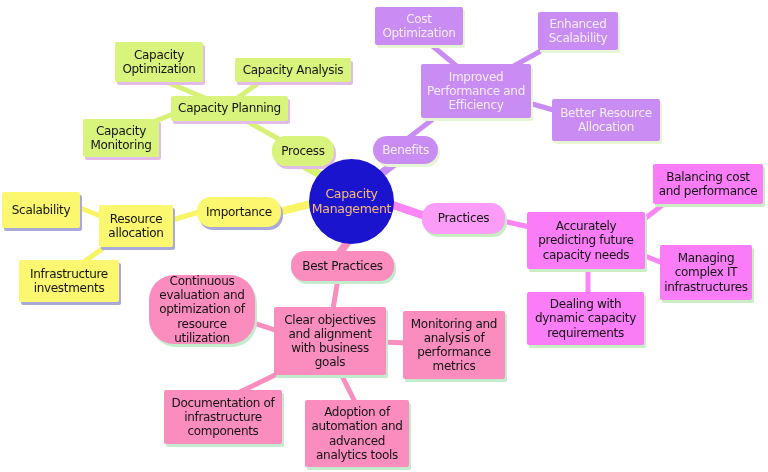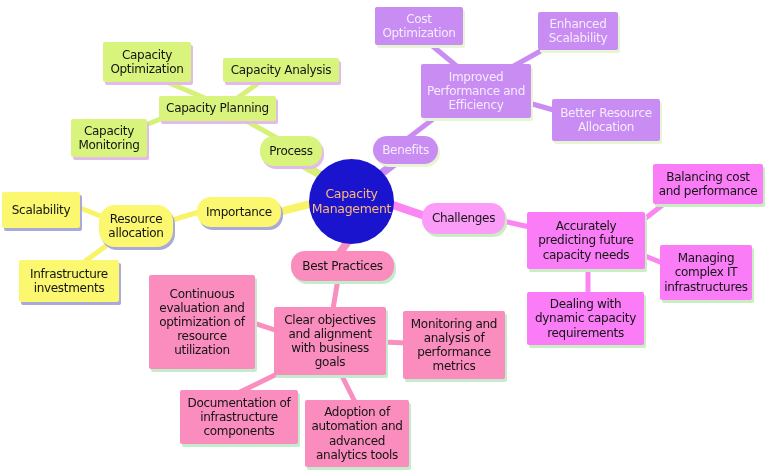--- a/index.html
+++ b/index.html
@@ -18,21 +18,21 @@
     text-align:center;
     font-size:12px;line-height:1.18;
     letter-spacing:-0.3px;
     color:#141414;
     padding:2px 3px;
     cursor:default;
   }
   .rect{border-radius:2px;}
   .round{border-radius:14px;}
   .nowrap{white-space:nowrap;}
-  .green{background:#d9f47c;box-shadow:2px 3px 0 #e3bbe9;}
+  .green{background:#d9f47c;box-shadow:2px 3px 0 #e3bbe9;margin-left:12px;}
   .yellow{background:#fbf76e;box-shadow:2px 3px 0 #a9a9db;}
   .purple{background:#c98cf2;color:#f4ecff;box-shadow:2px 3px 0 #e6f6d5;}
   .magenta{background:#fa7df7;box-shadow:2px 3px 0 #c9eec2;}
   .magenta-light{background:#fb9df8;box-shadow:2px 3px 0 #c9eec2;}
   .pink{background:#fa8dbd;box-shadow:2px 3px 0 #c2eccb;}
   .center{
     background:#1a14cf;color:#fdba74;border-radius:50%;
     font-size:12.5px;
   }
 </style>
@@ -90,32 +90,32 @@
   <div class="node rect green" style="left:71px;top:119px;width:76px;height:38px;">Capacity Monitoring</div>
   <div class="node round green nowrap" style="left:260px;top:136px;width:62px;height:30px;">Process</div>
 
   <div class="node rect purple" style="left:375px;top:7px;width:88px;height:38px;">Cost Optimization</div>
   <div class="node rect purple" style="left:538px;top:12px;width:80px;height:38px;">Enhanced Scalability</div>
   <div class="node rect purple" style="left:421px;top:64px;width:110px;height:54px;">Improved Performance and Efficiency</div>
   <div class="node rect purple" style="left:552px;top:99px;width:108px;height:42px;">Better Resource Allocation</div>
   <div class="node round purple nowrap" style="left:373px;top:136px;width:65px;height:28px;">Benefits</div>
 
   <div class="node rect yellow nowrap" style="left:2px;top:192px;width:78px;height:36px;">Scalability</div>
-  <div class="node rect yellow" style="left:99px;top:205px;width:74px;height:42px;border-radius:16px;">Resource allocation</div>
+  <div class="node rect yellow" style="left:99px;top:205px;width:74px;height:42px;">Resource allocation</div>
   <div class="node round yellow nowrap" style="left:197px;top:197px;width:84px;height:30px;">Importance</div>
   <div class="node rect yellow" style="left:19px;top:260px;width:100px;height:42px;">Infrastructure investments</div>
 
-  <div class="node round magenta-light nowrap" style="left:422px;top:203px;width:83px;height:31px;">Challenges</div>
+  <div class="node round magenta-light nowrap" style="left:422px;top:203px;width:83px;height:31px;">Practices</div>
   <div class="node rect magenta" style="left:527px;top:212px;width:118px;height:57px;">Accurately predicting future capacity needs</div>
   <div class="node rect magenta" style="left:653px;top:164px;width:110px;height:40px;">Balancing cost and performance</div>
   <div class="node rect magenta" style="left:660px;top:245px;width:92px;height:55px;">Managing complex IT infrastructures</div>
   <div class="node rect magenta" style="left:527px;top:292px;width:117px;height:53px;">Dealing with dynamic capacity requirements</div>
 
   <div class="node round pink nowrap" style="left:291px;top:251px;width:103px;height:30px;">Best Practices</div>
-  <div class="node rect pink" style="left:149px;top:275px;width:106px;height:94px;">Continuous evaluation and optimization of resource utilization</div>
+  <div class="node rect pink" style="left:149px;top:275px;width:106px;height:69px;border-radius:25px;">Continuous evaluation and optimization of resource utilization</div>
   <div class="node rect pink" style="left:274px;top:307px;width:112px;height:68px;">Clear objectives and alignment with business goals</div>
   <div class="node rect pink" style="left:403px;top:311px;width:102px;height:68px;">Monitoring and analysis of performance metrics</div>
-  <div class="node rect pink" style="left:164px;top:390px;width:118px;height:54px;margin-left:16px;">Documentation of infrastructure components</div>
+  <div class="node rect pink" style="left:164px;top:390px;width:118px;height:54px;">Documentation of infrastructure components</div>
   <div class="node rect pink" style="left:305px;top:400px;width:104px;height:67px;">Adoption of automation and advanced analytics tools</div>
 
   <div class="node center" style="left:309px;top:159px;width:85px;height:85px;">Capacity Management</div>
 
 </div>
 
 </body></html>

